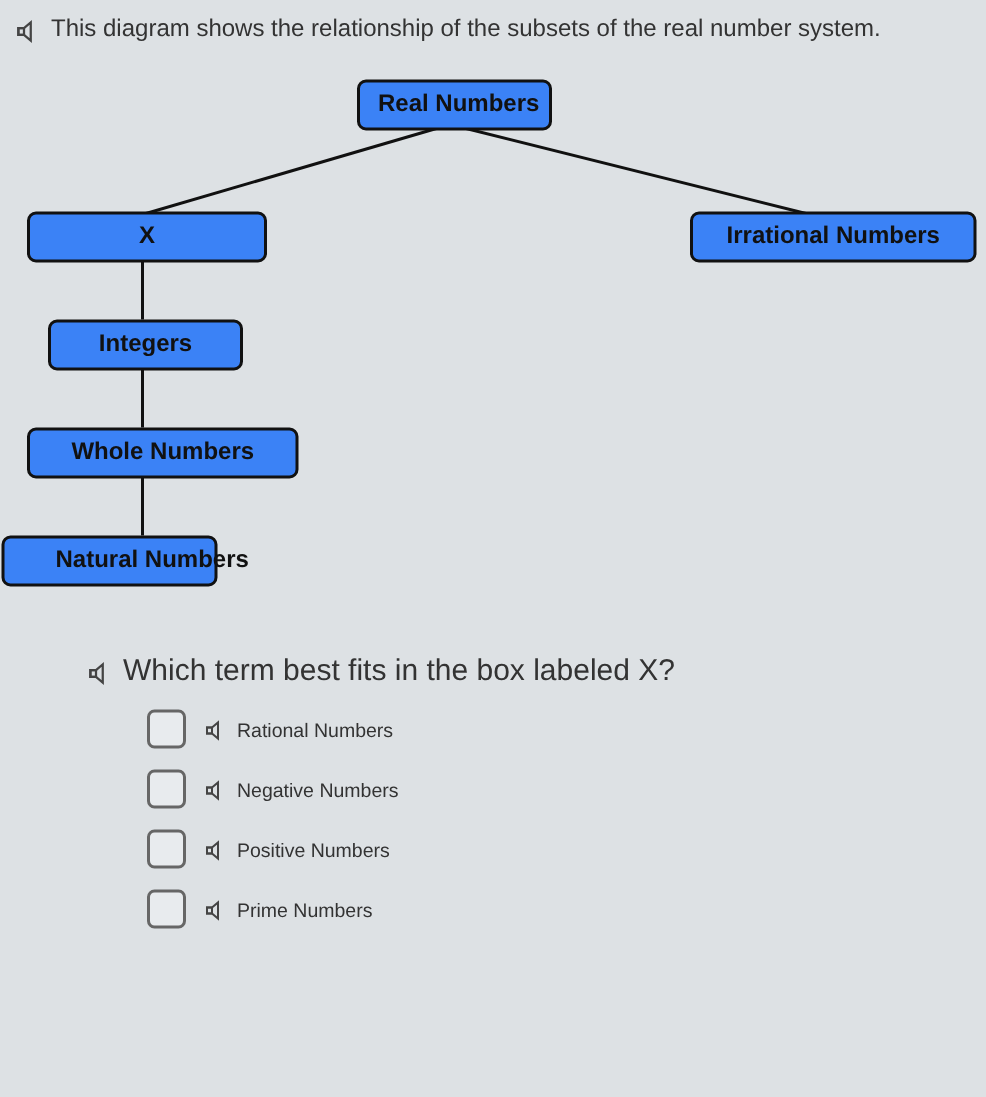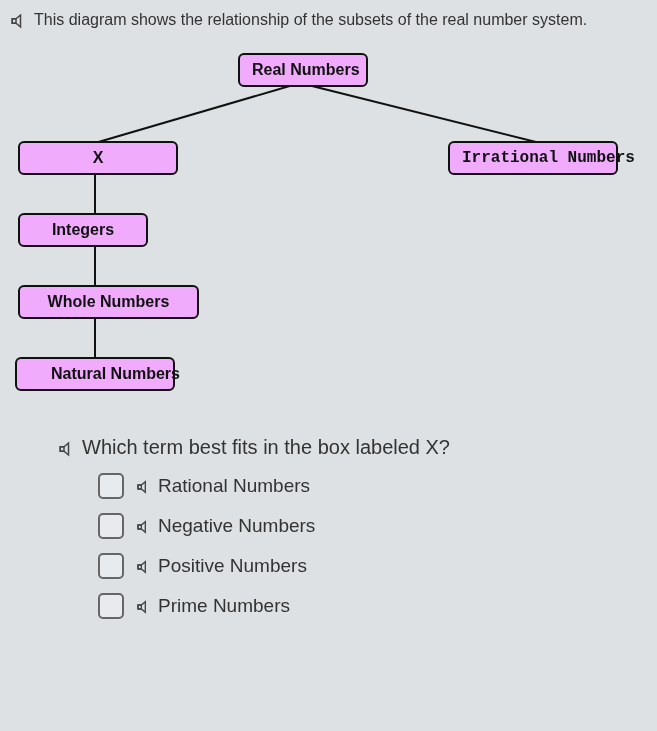--- a/index.html
+++ b/index.html
@@ -23,21 +23,21 @@
   }
   .speaker-svg { flex: 0 0 auto; margin-top: 2px; }
   .diagram {
     position: relative;
     width: 640px;
     height: 370px;
     margin-top: 18px;
   }
   .node {
     position: absolute;
-    background: #f0abfc;
+    background: #3b82f6;
     border: 2px solid #111;
     border-radius: 6px;
     padding: 6px 12px;
     font-weight: bold;
     font-size: 16px;
     color: #111;
     text-align: center;
     white-space: nowrap;
   }
   .edges { position: absolute; inset: 0; width: 100%; height: 100%; }
@@ -69,21 +69,21 @@
     height: 26px;
     border: 2px solid #666;
     border-radius: 5px;
     background: #e8ebee;
     cursor: pointer;
   }
   .ans-label {
     display: flex;
     align-items: center;
     gap: 6px;
-    font-size: 19px;
+    font-size: 13px;
   }
 </style>
 </head>
 <body>
 
 <div class="intro">
   <svg class="speaker-svg" width="18" height="18" viewBox="0 0 24 24" fill="none" stroke="#444" stroke-width="2">
     <polygon points="3,9 8,9 14,4 14,20 8,15 3,15" fill="none"></polygon>
     <rect x="3" y="9" width="5" height="6" fill="none"></rect>
   </svg>
@@ -93,24 +93,24 @@
 <div class="diagram">
   <svg class="edges">
     <line x1="300" y1="35" x2="95" y2="95" stroke="#111" stroke-width="2"></line>
     <line x1="300" y1="35" x2="540" y2="95" stroke="#111" stroke-width="2"></line>
     <line x1="95" y1="125" x2="95" y2="165" stroke="#111" stroke-width="2"></line>
     <line x1="95" y1="197" x2="95" y2="237" stroke="#111" stroke-width="2"></line>
     <line x1="95" y1="269" x2="95" y2="309" stroke="#111" stroke-width="2"></line>
   </svg>
   <div class="node" style="left:238px; top:5px; width:130px;">Real Numbers</div>
   <div class="node" style="left:18px; top:93px; width:160px;">X</div>
-  <div class="node" style="left:448px; top:93px; width:170px;font-family:Liberation Mono, monospace;">Irrational Numbers</div>
-  <div class="node" style="left:18px; top:165px; width:130px;">Integers</div>
+  <div class="node" style="left:460px; top:93px; width:191px;">Irrational Numbers</div>
+  <div class="node" style="left:32px; top:165px; width:130px;">Integers</div>
   <div class="node" style="left:18px; top:237px; width:181px;">Whole Numbers</div>
-  <div class="node" style="left:15px; top:309px; width:160px;padding-left:34px;">Natural Numbers</div>
+  <div class="node" style="left:1px; top:309px; width:144px;padding-left:34px;">Natural Numbers</div>
 </div>
 
 <div class="question-block">
   <div class="question-line">
     <svg class="speaker-svg" width="18" height="18" viewBox="0 0 24 24" fill="none" stroke="#444" stroke-width="2">
       <polygon points="3,9 8,9 14,4 14,20 8,15 3,15"></polygon>
         <rect x="3" y="9" width="5" height="6"></rect>
     </svg>
     <span>Which term best fits in the box labeled X?</span>
   </div>

